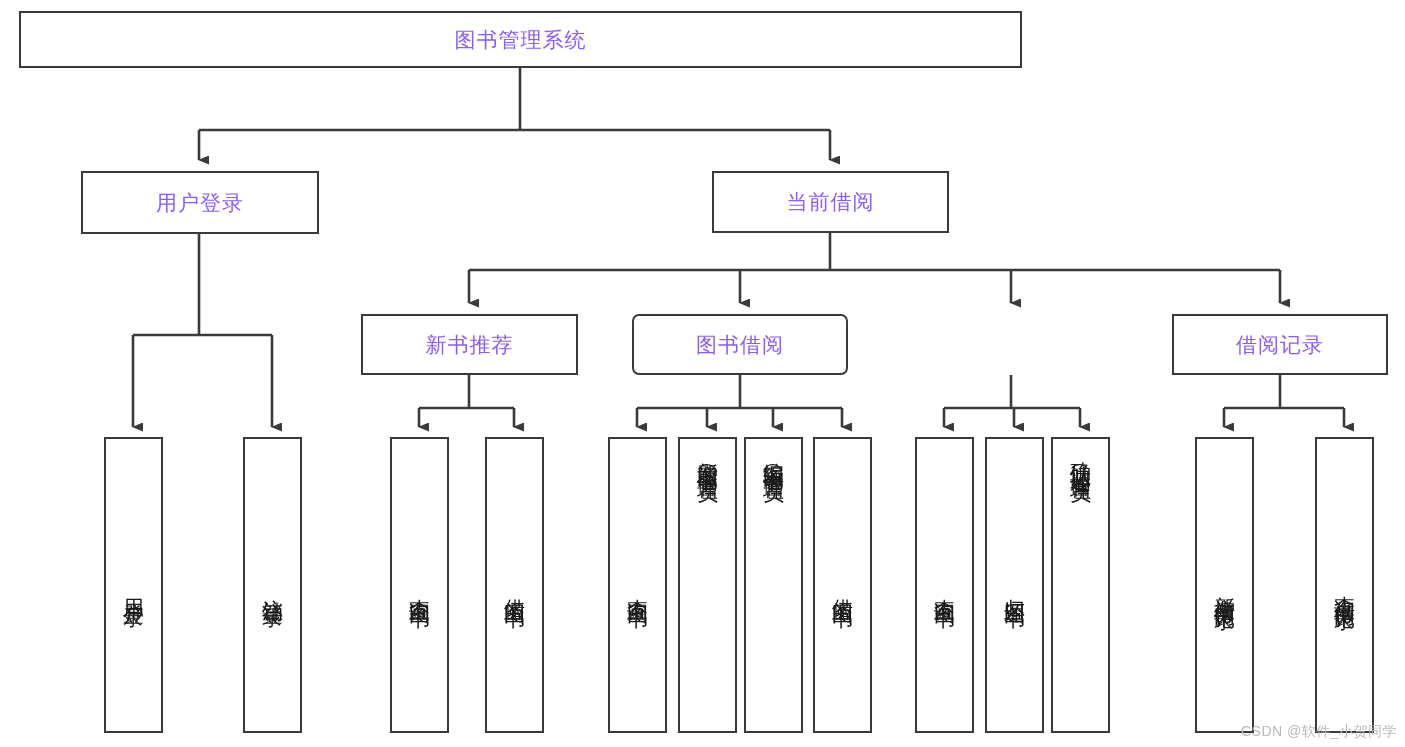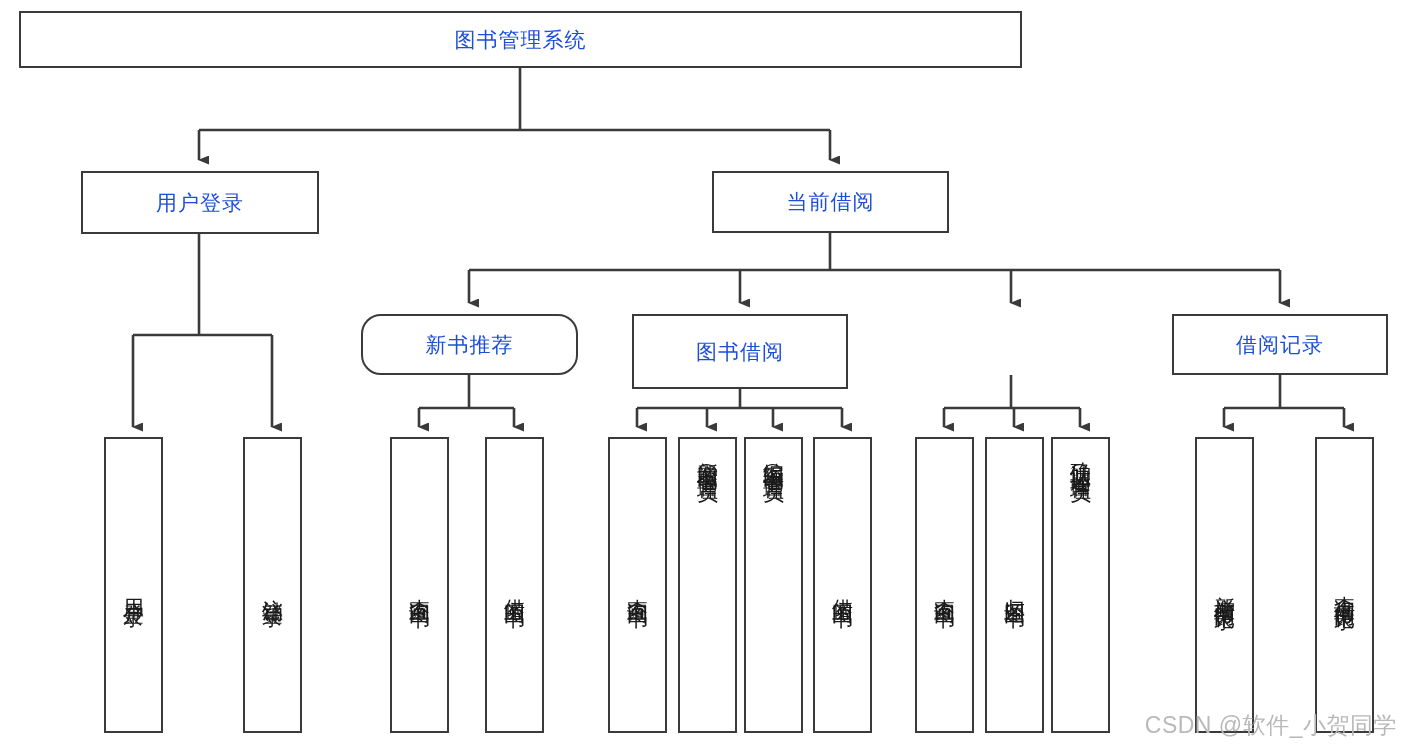--- a/index.html
+++ b/index.html
@@ -21,21 +21,21 @@
     position: absolute;
     box-sizing: border-box;
     background: #ffffff;
     border: 2px solid #3a3a3a;
     display: flex;
     align-items: center;
     justify-content: center;
   }
   .node-label-h {
     font-size: 21px;
-    color: #1d4ed8;
+    color: #8b5cf6;
     line-height: 1.2;
     letter-spacing: 1px;
     white-space: nowrap;
   }
   .node-box.vertical {
     align-items: flex-start;
     justify-content: center;
     padding-top: 6px;
   }
   .node-label-v {
@@ -55,21 +55,21 @@
     left: 0;
     top: 0;
     width: 1405px;
     height: 747px;
     pointer-events: none;
   }
   .watermark {
     position: absolute;
     right: 8px;
     bottom: 6px;
-    font-size: 23px;
+    font-size: 14px;
     color: #b9b9b9;
     white-space: nowrap;
     letter-spacing: 0.5px;
   }
 </style>
 </head>
 <body>
 
 <div id="diagram-root">
 
@@ -138,24 +138,24 @@
     <span class="node-label-h">图书管理系统</span>
   </div>
 
   <div class="node-box" style="left: 81px; top: 171px; width: 238px; height: 63px;">
     <span class="node-label-h">用户登录</span>
   </div>
   <div class="node-box" style="left: 712px; top: 171px; width: 237px; height: 62px;">
     <span class="node-label-h">当前借阅</span>
   </div>
 
-  <div class="node-box" style="left: 361px; top: 314px; width: 217px; height: 61px; border-radius: 20px;">
+  <div class="node-box" style="left: 361px; top: 314px; width: 217px; height: 61px;">
     <span class="node-label-h">新书推荐</span>
   </div>
-  <div class="node-box" style="left: 632px; top: 314px; width: 216px; height: 75px;">
+  <div class="node-box" style="left: 632px; top: 314px; width: 216px; height: 61px; border-radius: 7px;">
     <span class="node-label-h">图书借阅</span>
   </div>
   <div class="node-box" style="left: 1172px; top: 314px; width: 216px; height: 61px;">
     <span class="node-label-h">借阅记录</span>
   </div>
 
   <div class="node-box vertical mid-align" style="left: 104px; top: 437px; width: 59px; height: 296px;">
     <span class="node-label-v">用户登录</span>
   </div>
   <div class="node-box vertical mid-align" style="left: 243px; top: 437px; width: 59px; height: 296px;">

